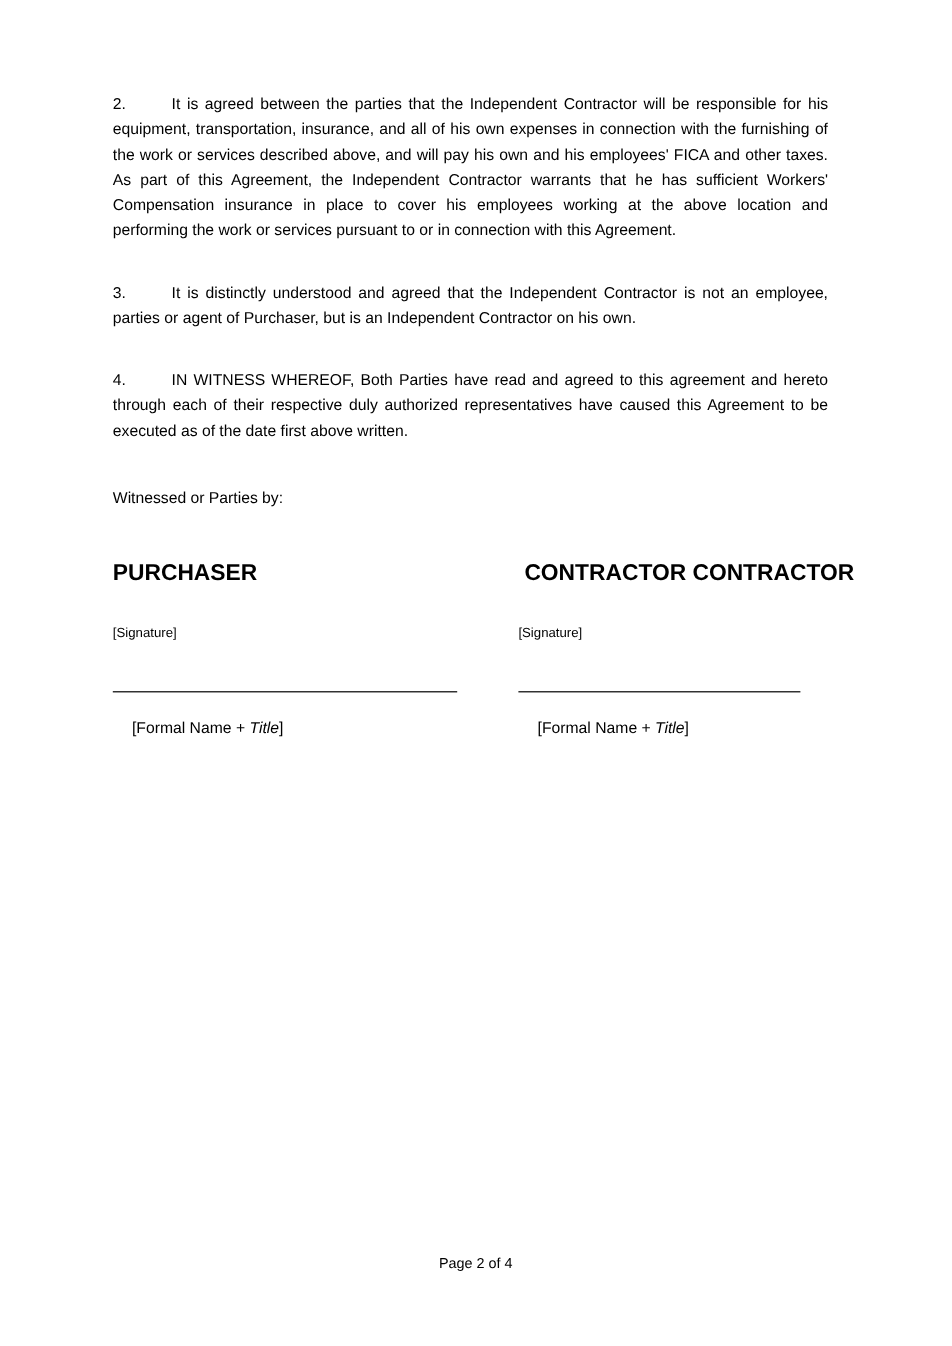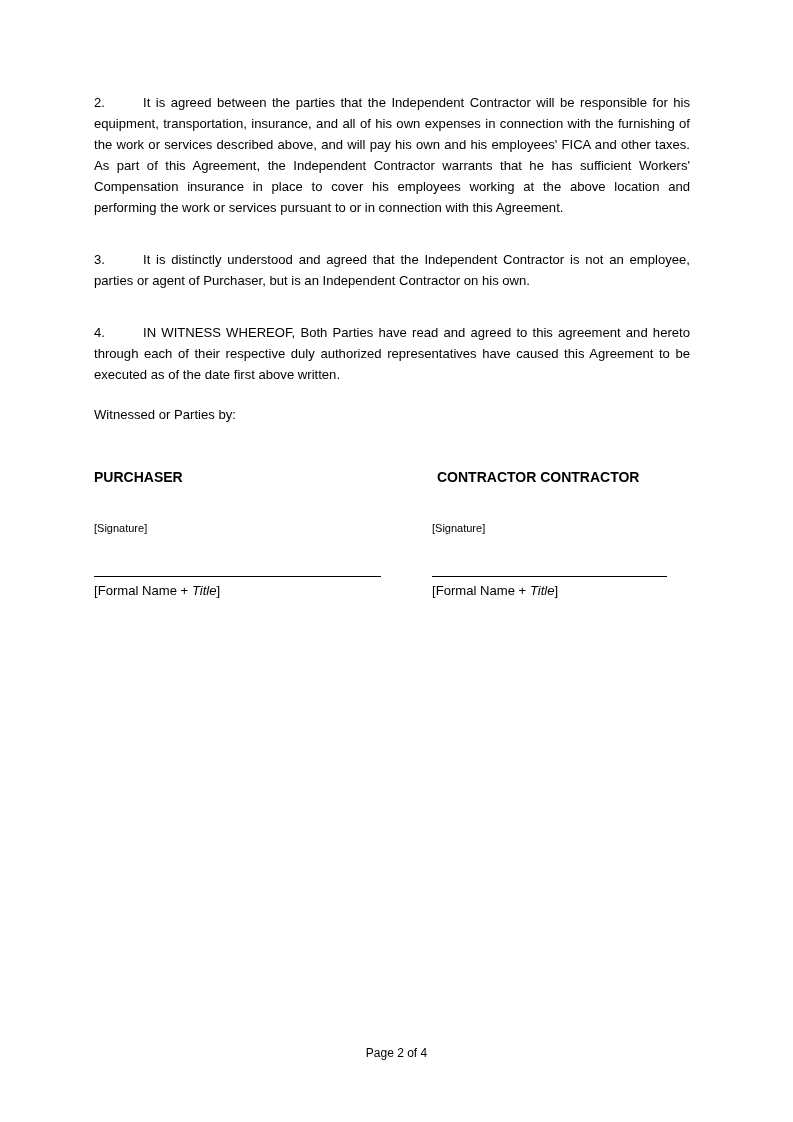--- a/index.html
+++ b/index.html
@@ -19,21 +19,21 @@
   .page {
     position: absolute;
     inset: 0;
     background: #ffffff;
   }
 
   
   .content {
     position: absolute;
     left: 94px;
-    top: 92px;
+    top: 76px;
     width: 596px;
   }
 
   .para {
     font-size: 13.1px;
     line-height: 21px;
     text-align: justify;
     text-justify: inter-word;
     margin: 0 0 31px 0;
     hyphens: none;
@@ -65,21 +65,21 @@
   }
 
   .col {
     position: absolute;
     top: 0;
   }
   .col-left  { left: 0px;   width: 300px; }
   .col-right { left: 338px; width: 258px; }
 
   .party-heading {
-    font-size: 14px;
+    font-size: 19px;
     font-weight: bold;
     line-height: 21px;
     margin: 0;
     white-space: nowrap;
   }
   .col-right .party-heading {
     margin-left: 5px;
   }
 
   .sig-placeholder {
@@ -96,21 +96,21 @@
     padding: 0;
     height: 0;
   }
   .rule-wrap { padding-top: 37px; }
   .col-left  .rule { width: 287px; }
   .col-right .rule { width: 235px; }
 
   .name-title {
     font-size: 13.1px;
     line-height: 21px;
-    margin: 0;
+    margin: 16px;
     padding-top: 3px;
     white-space: nowrap;
   }
   .name-title i { font-style: italic; }
 
   .footer {
     position: absolute;
     left: 0;
     right: 0;
     top: 1046px;

